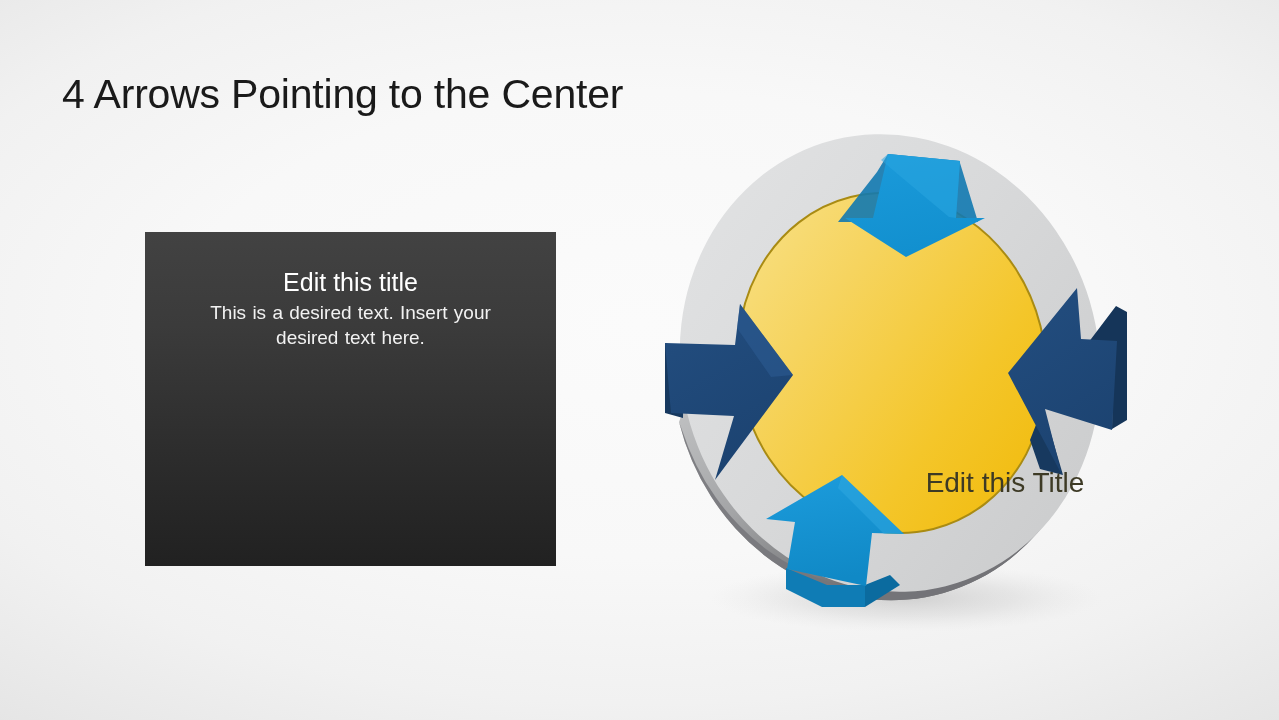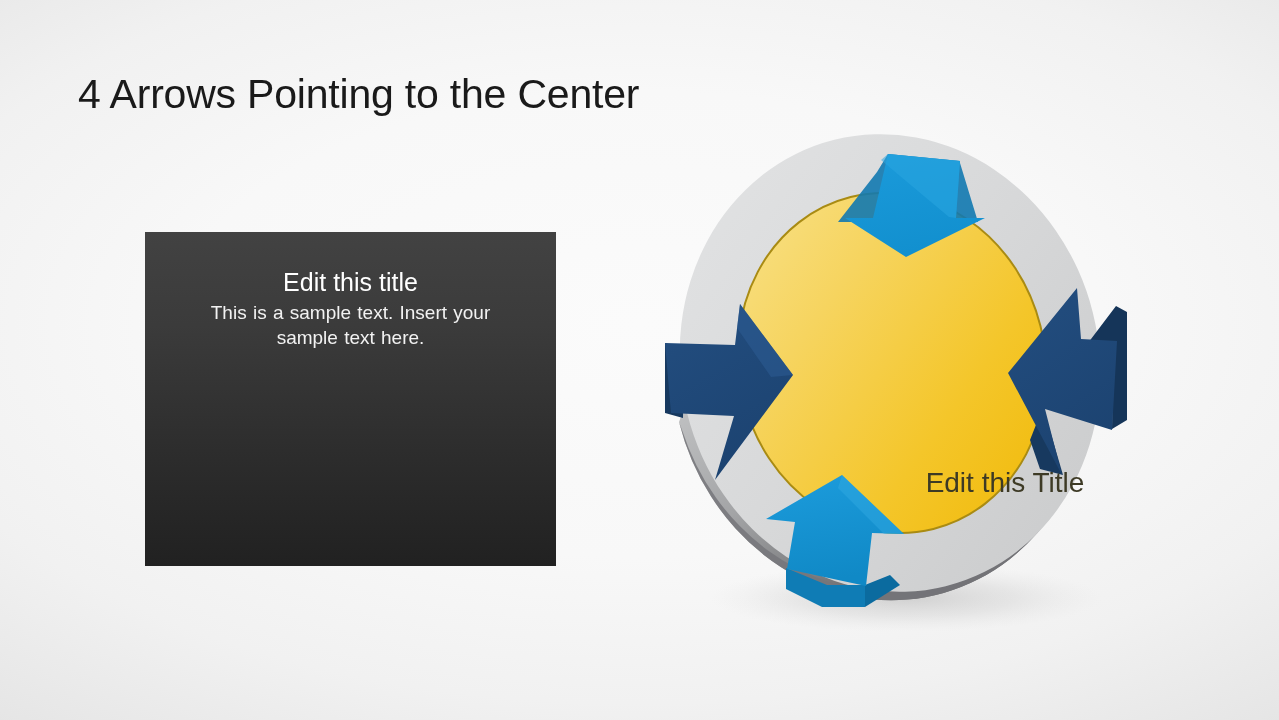--- a/index.html
+++ b/index.html
@@ -24,21 +24,21 @@
         #f8f8f8 38%,
         #f1f1f1 62%,
         #e6e6e6 82%,
         #dcdcdc 100%);
     overflow: hidden;
   }
 
   
   #slide-title {
     position: absolute;
-    left: 78px;
+    left: 62px;
     top: 40px;
     width: 1000px;
     font-size: 41px;
     line-height: 54px;
     font-weight: normal;
     letter-spacing: -0.2px;
     color: #1a1a1a;
     white-space: nowrap;
   }
 
@@ -108,21 +108,21 @@
 </style>
 </head>
 <body>
 
 <div id="slide">
 
   <h1 id="slide-title">4 Arrows Pointing to the Center</h1>
 
   <div id="text-panel">
     <div id="panel-title">Edit this title</div>
-    <div id="panel-body">This is a sample text. Insert your sample text here.</div>
+    <div id="panel-body">This is a desired text. Insert your desired text here.</div>
   </div>
 
   <div id="diagram">
     <svg viewBox="0 0 520 510" xmlns="http://www.w3.org/2000/svg">
       <defs>
         <linearGradient id="discFace" x1="0.15" y1="0" x2="0.9" y2="1">
           <stop offset="0%" stop-color="#e1e2e3"></stop>
           <stop offset="45%" stop-color="#d8d9da"></stop>
           <stop offset="100%" stop-color="#cacbcc"></stop>
         </linearGradient>

